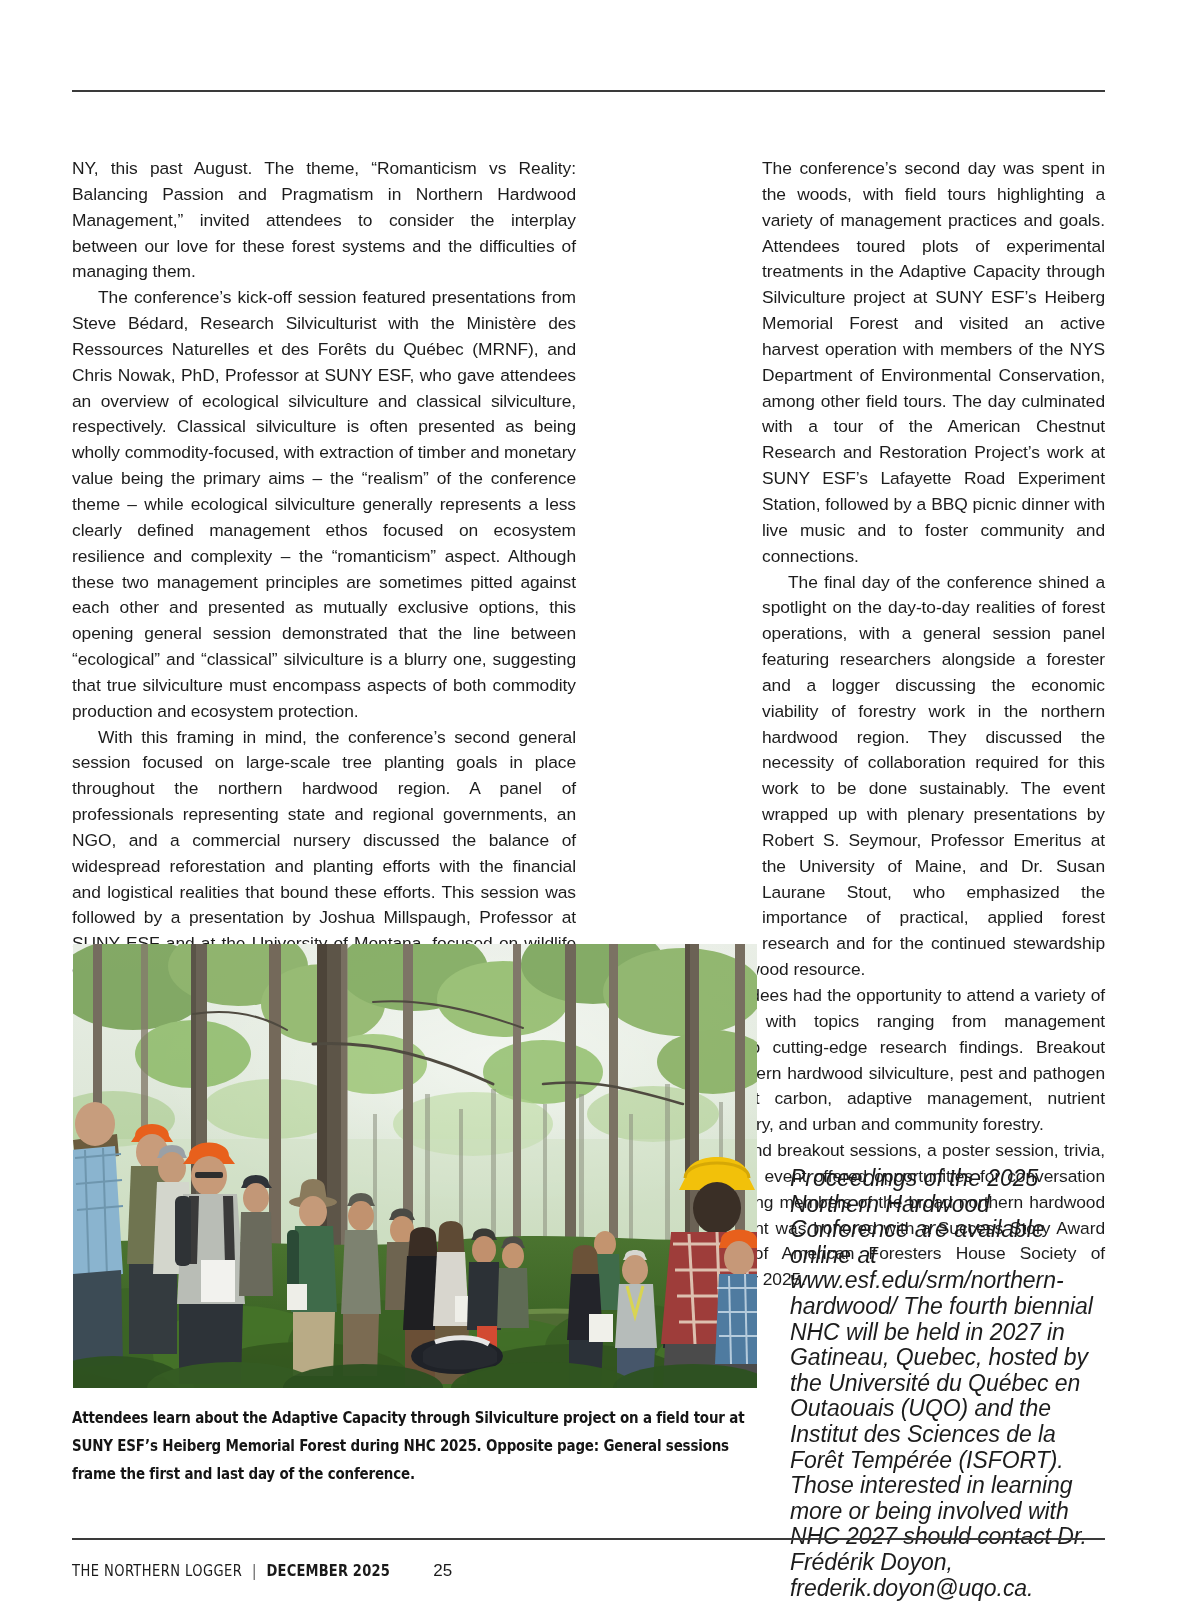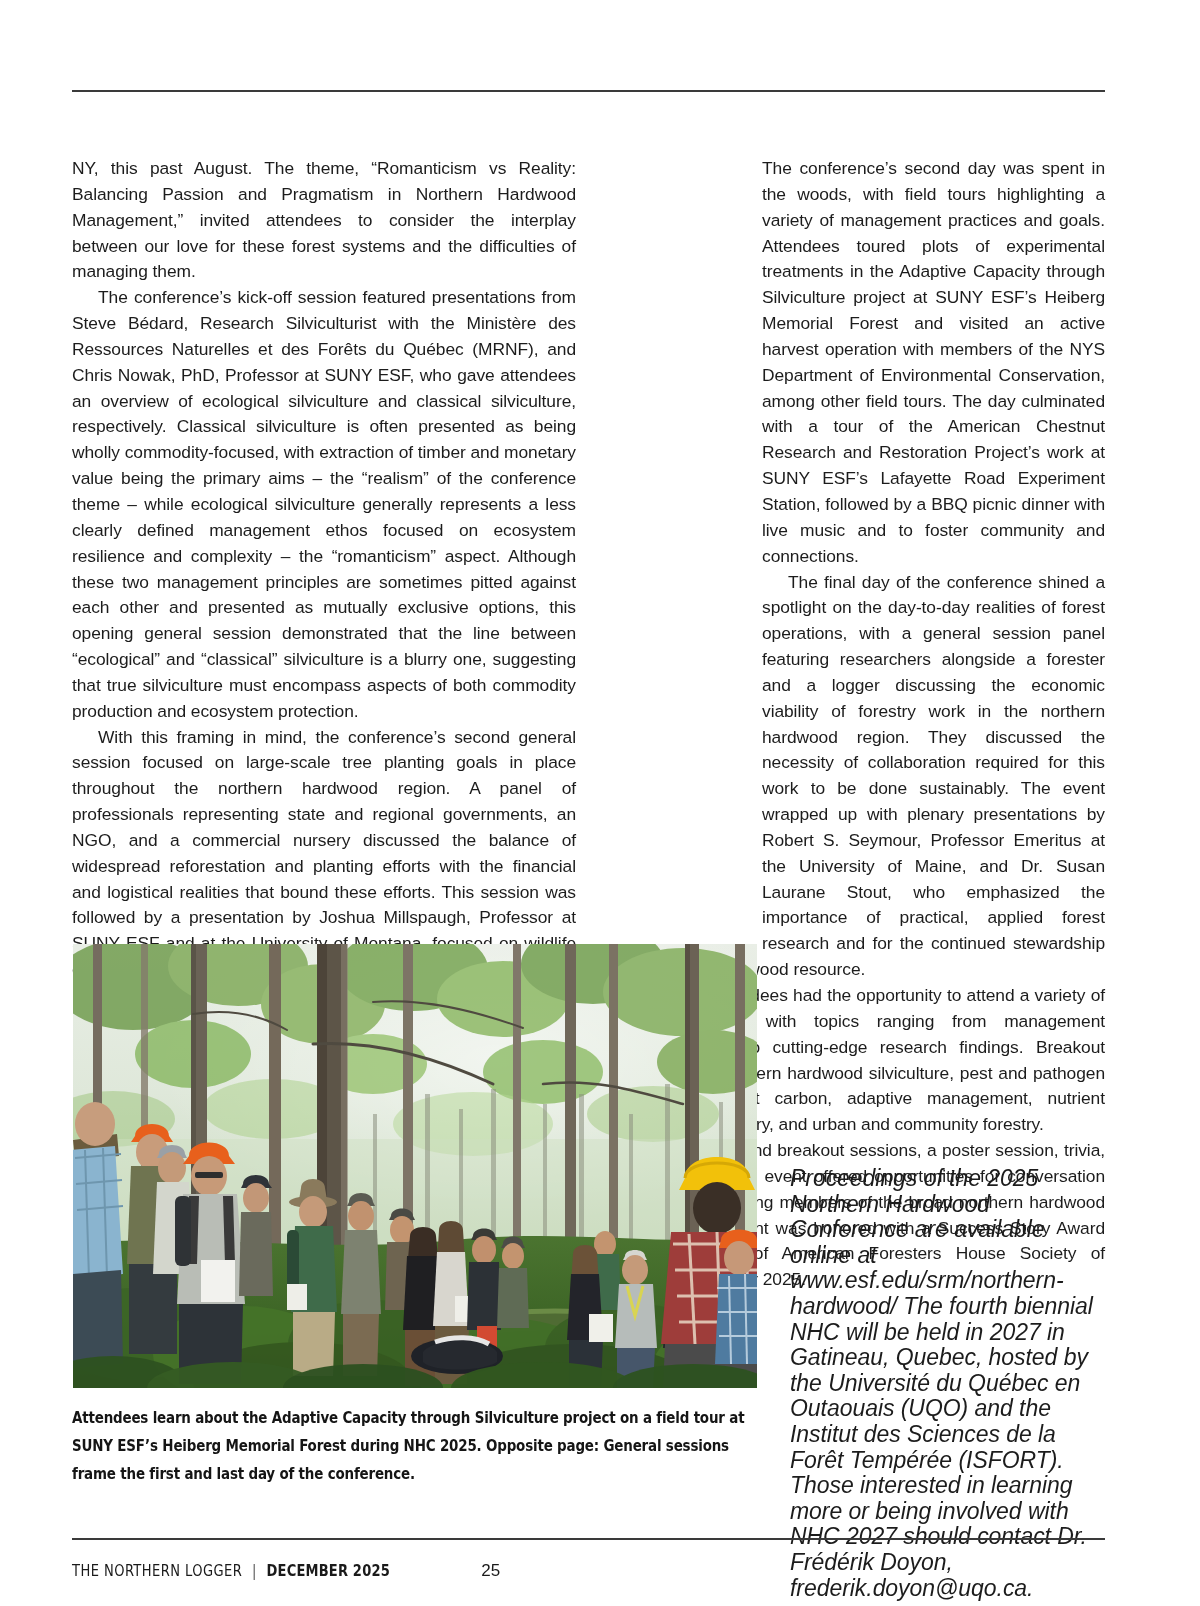--- a/index.html
+++ b/index.html
@@ -119,21 +119,20 @@
     transform: scaleX(0.88);
     transform-origin: left center;
   }
   .footer-pub { font-weight: 400; }
   .footer-sep { margin: 0 11px; color: #555; font-weight: 300; }
   .footer-date { font-weight: bold; letter-spacing: 0.2px; }
   .footer-page {
     font-family: "Liberation Sans", sans-serif;
     font-size: 17px;
     color: #1a1a1a;
-    margin-left: 48px;
   }
 </style>
 </head>
 <body>
 
 <div class="page">
 
   <div class="rule rule-top"></div>
 
   <div class="col col-left">

